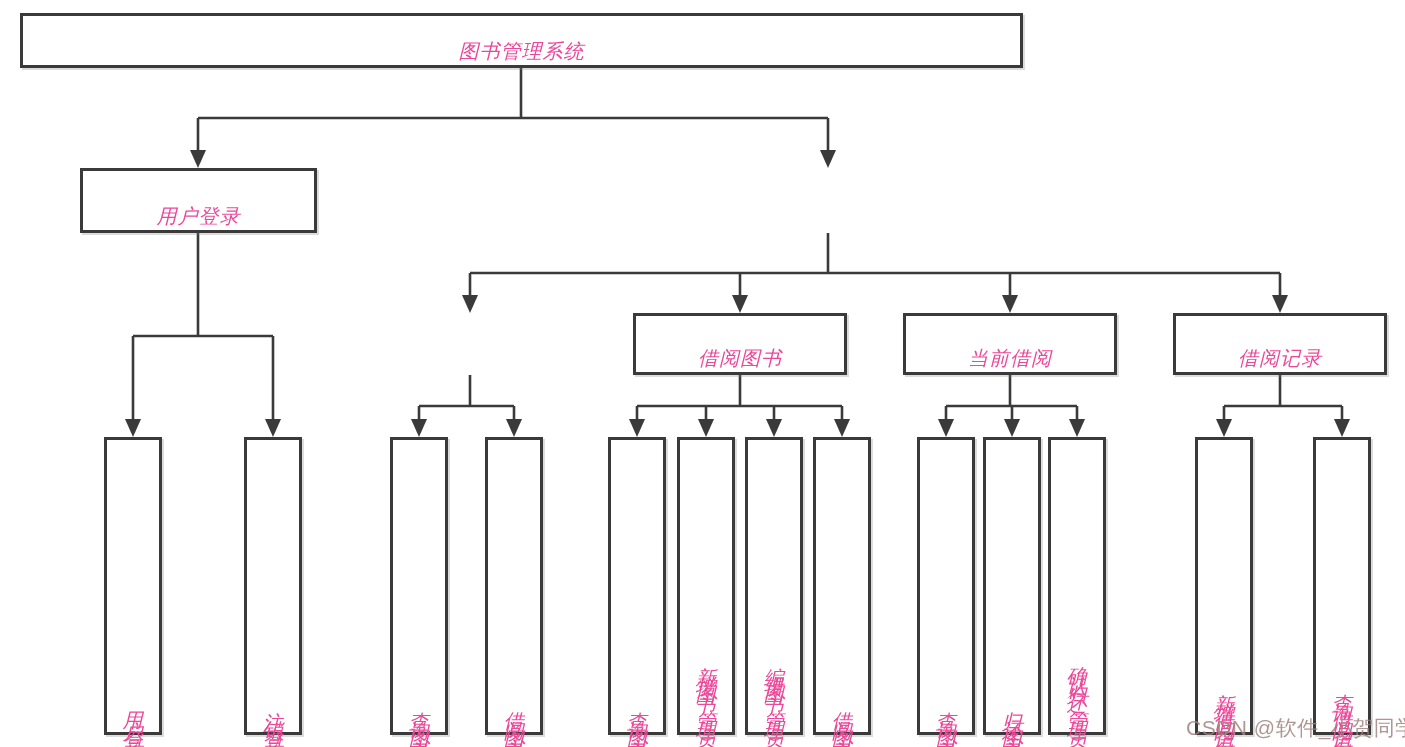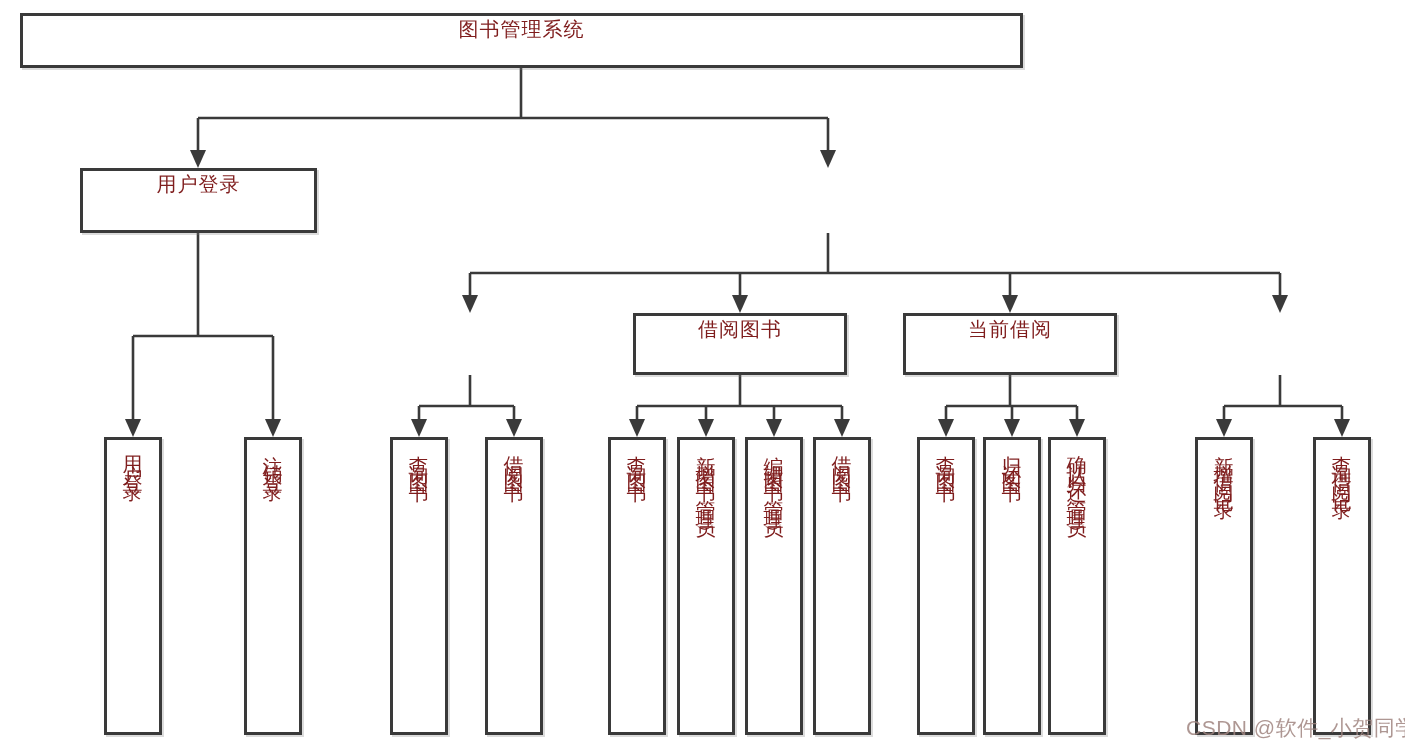--- a/index.html
+++ b/index.html
@@ -17,26 +17,27 @@
     width: 1405px; height: 747px;
     pointer-events: none;
   }
   .node {
     position: absolute;
     box-sizing: border-box;
     background: #ffffff;
     border: 3px solid #3a3a3a;
     box-shadow: 2px 2px 0 rgba(130,130,130,0.28);
     display: flex;
-    align-items: flex-start;
+    align-items: flex-end;
     justify-content: center;
-    color: #7f1d1d;
+    color: #ec4899;
     font-size: 20px;
     letter-spacing: 1px;
     white-space: nowrap;
+    font-style: italic;
   }
   .node.vbox span {
     writing-mode: vertical-rl;
     text-orientation: mixed;
     letter-spacing: 9px;
     line-height: 1;
     white-space: nowrap;
   }
   
   .n-root           { left: 20px;   top: 13px;  width: 1003px; height: 55px; }
@@ -139,20 +140,23 @@
   <div class="node n-user-login">
     <span>用户登录</span>
   </div>
 
   <div class="node lvl3 n-book-borrow">
     <span>借阅图书</span>
   </div>
   <div class="node lvl3 n-current-borrow">
     <span>当前借阅</span>
   </div>
+  <div class="node lvl3 n-borrow-records">
+    <span>借阅记录</span>
+  </div>
 
   <div class="node vbox v1">
     <span>用户登录</span>
   </div>
   <div class="node vbox v2">
     <span>注销登录</span>
   </div>
   <div class="node vbox v3">
     <span>查询图书</span>
   </div>

